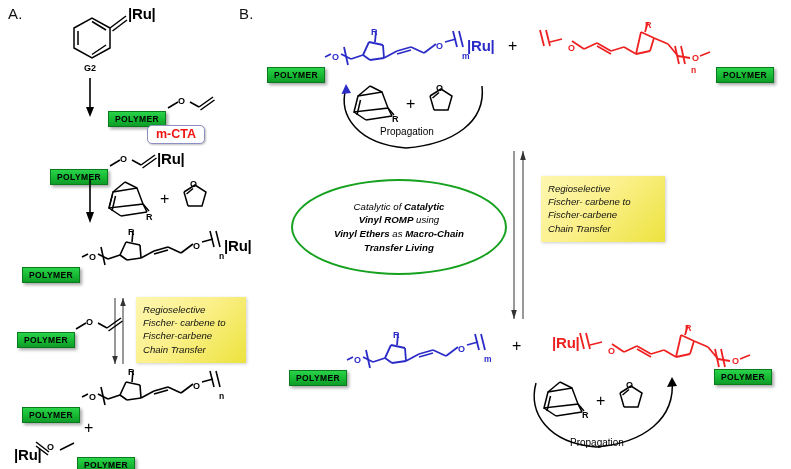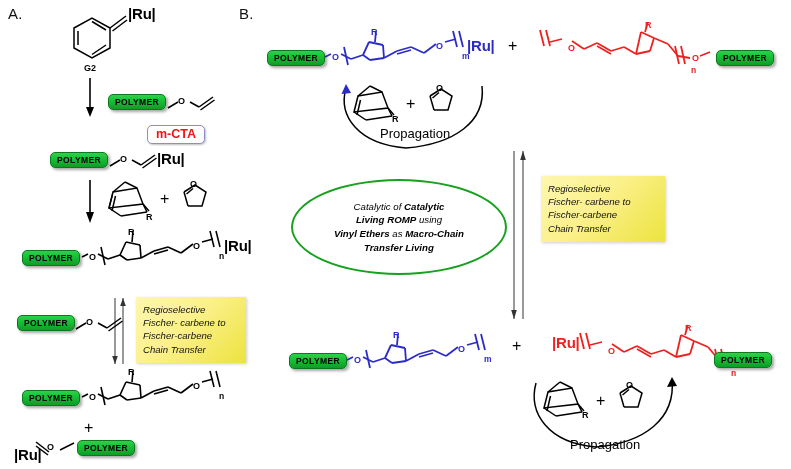--- a/index.html
+++ b/index.html
@@ -4,43 +4,43 @@
 <style>
   html,body{margin:0;padding:0;background:#ffffff;}
   body{width:791px;height:469px;position:relative;overflow:hidden;
        font-family:"Liberation Sans",sans-serif;color:#000;}
   .abs{position:absolute;}
   .panel-label{font-size:15px;font-weight:400;color:#111;letter-spacing:.3px;}
   
   .poly{display:inline-flex;align-items:center;justify-content:center;
         background:linear-gradient(180deg,#2ad24a 0%,#16b832 55%,#0f9c28 100%);
         color:#000;font-size:8.5px;font-weight:700;letter-spacing:.4px;
-        padding:2px 6px;border:1px solid #0a7a1e;border-radius:5px;
+        padding:2px 6px;border:1px solid #0a7a1e;border-radius:0;
         box-shadow:2px 2px 3px rgba(0,0,0,.35);white-space:nowrap;
-        font-family:"Liberation Sans",sans-serif;}
+        font-family:"Liberation Sans",sans-serif;margin-top:17px;}
   
   .mcta{display:inline-block;border:1px solid #8e8ec4;border-radius:5px;
         background:#fff;color:#f01414;font-weight:700;font-size:12.5px;
         padding:1px 8px 2px 8px;box-shadow:1px 1px 2px rgba(0,0,0,.25);}
   
   .yellow{background:linear-gradient(135deg,#fdf7b0 0%,#fbf08a 45%,#ece33f 100%);
           font-style:italic;font-size:9.6px;line-height:13.2px;color:#111;
           padding:6px 7px 7px 7px;box-shadow:1px 1px 3px rgba(0,0,0,.2);}
   
   .oval{border:2px solid #16a11f;border-radius:50%;
         display:flex;align-items:center;justify-content:center;text-align:center;
         font-style:italic;font-size:9.7px;line-height:13.6px;color:#000;
         padding:0 12px;box-sizing:border-box;background:#fff;}
   .oval b{font-weight:700;}
   .lbl{font-size:9px;}
   .lbl.b{font-weight:700;}
   .plus{font-size:16px;font-weight:400;line-height:1;}
   .ru{font-size:15px;font-weight:700;letter-spacing:-.2px;}
   .sub{font-size:8.5px;font-weight:700;}
-  .prop{font-size:13px;}
+  .prop{font-size:10px;}
   svg{overflow:visible;display:block;}
 </style>
 </head>
 <body>
 
 <div class="abs panel-label" style="left:8px;top:5px;">A.</div>
 
 <div class="abs" style="left:52px;top:6px;">
   <svg width="110" height="62" viewBox="0 0 110 62">
     <g stroke="#000" stroke-width="1.5" fill="none">
@@ -336,21 +336,21 @@
       <line x1="7.5" y1="12" x2="14" y2="6.5"></line>
     </g>
   </svg>
 </div>
 <div class="abs lbl b" style="left:436px;top:83px;">O</div>
 <div class="abs prop" style="left:380px;top:126px;">Propagation</div>
 
 <div class="abs oval" style="left:291px;top:179px;width:216px;height:96px;">
   <div>
     <span>Catalytic of </span><b>Catalytic</b><br>
-    <b>Living ROMP</b><span> using</span><br>
+    <b>Vinyl ROMP</b><span> using</span><br>
     <b>Vinyl Ethers</b><span> as </span><b>Macro-Chain</b><br>
     <b>Transfer Living</b>
   </div>
 </div>
 
 <div class="abs" style="left:508px;top:148px;">
   <svg width="22" height="174" viewBox="0 0 22 174">
     <g stroke="#555" stroke-width="1.2" fill="none">
       <line x1="6" y1="3" x2="6" y2="171"></line>
       <line x1="15" y1="3" x2="15" y2="171"></line>

